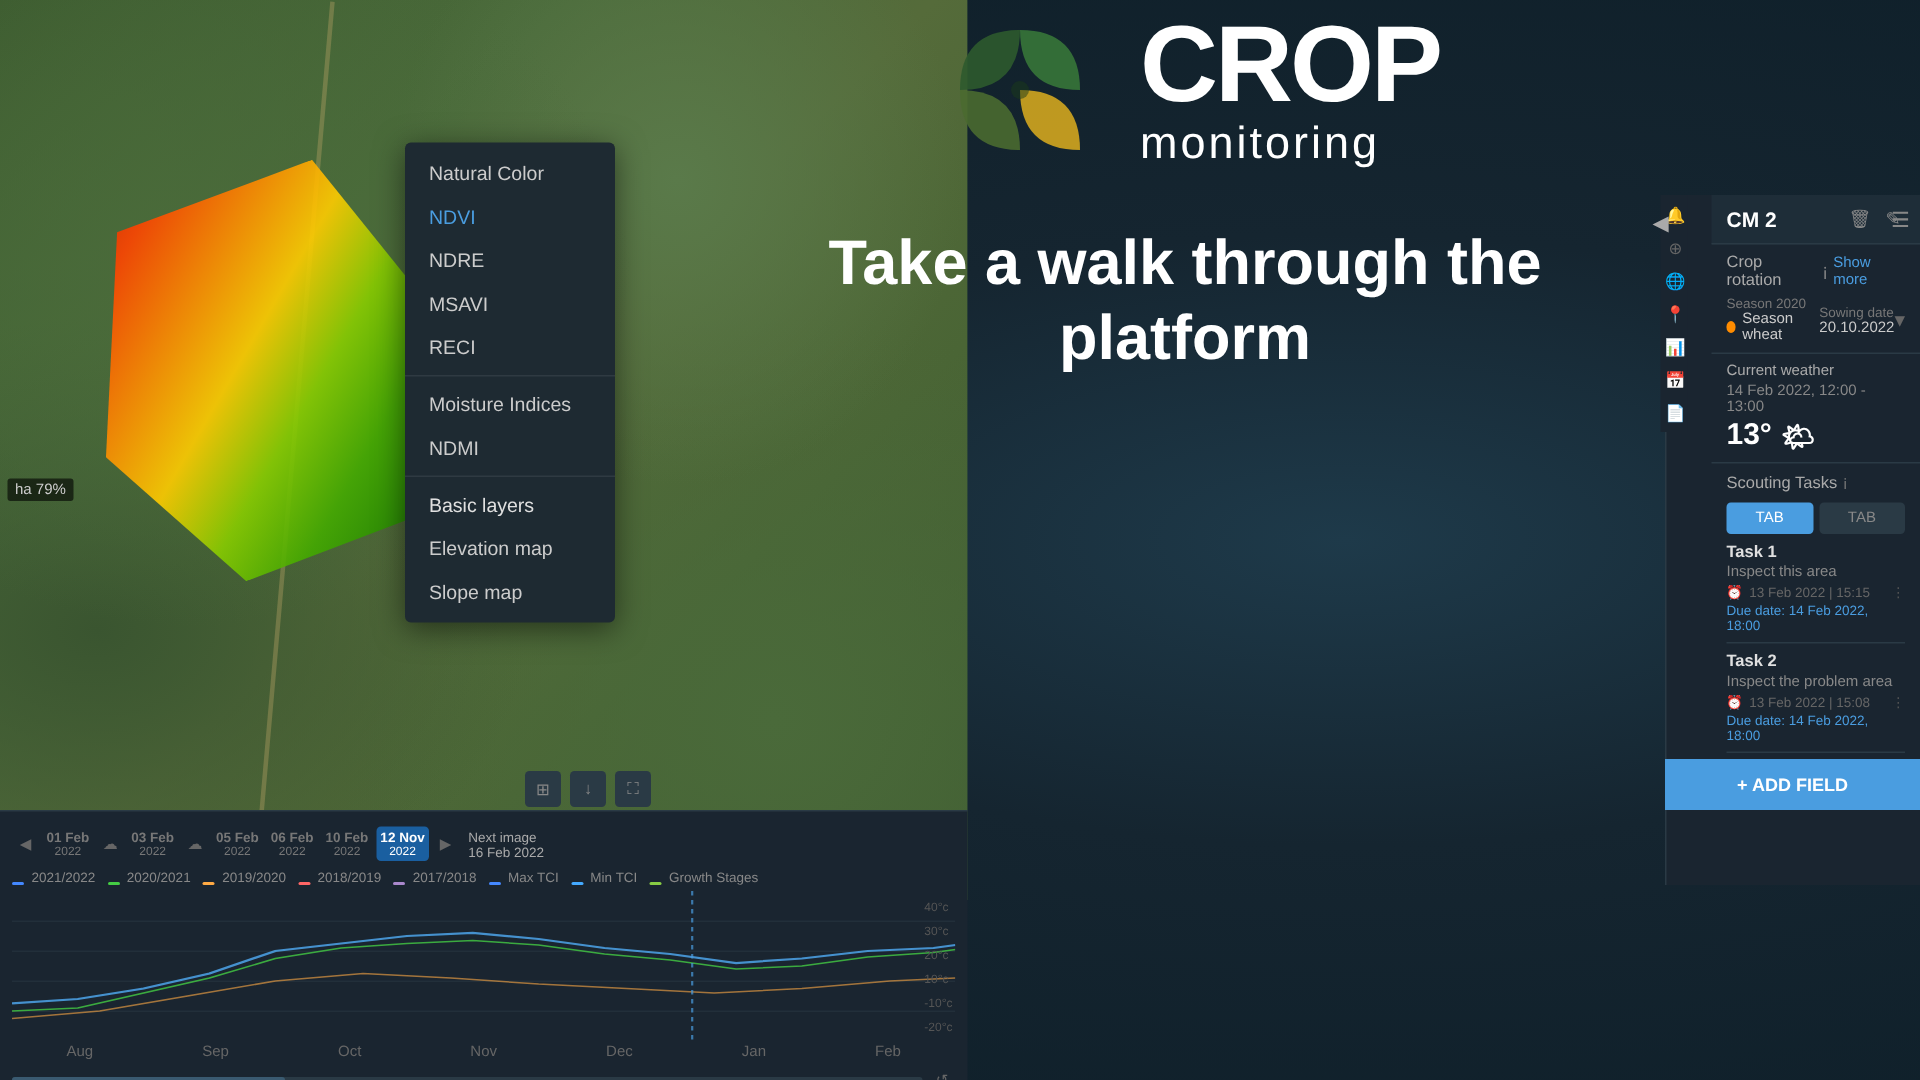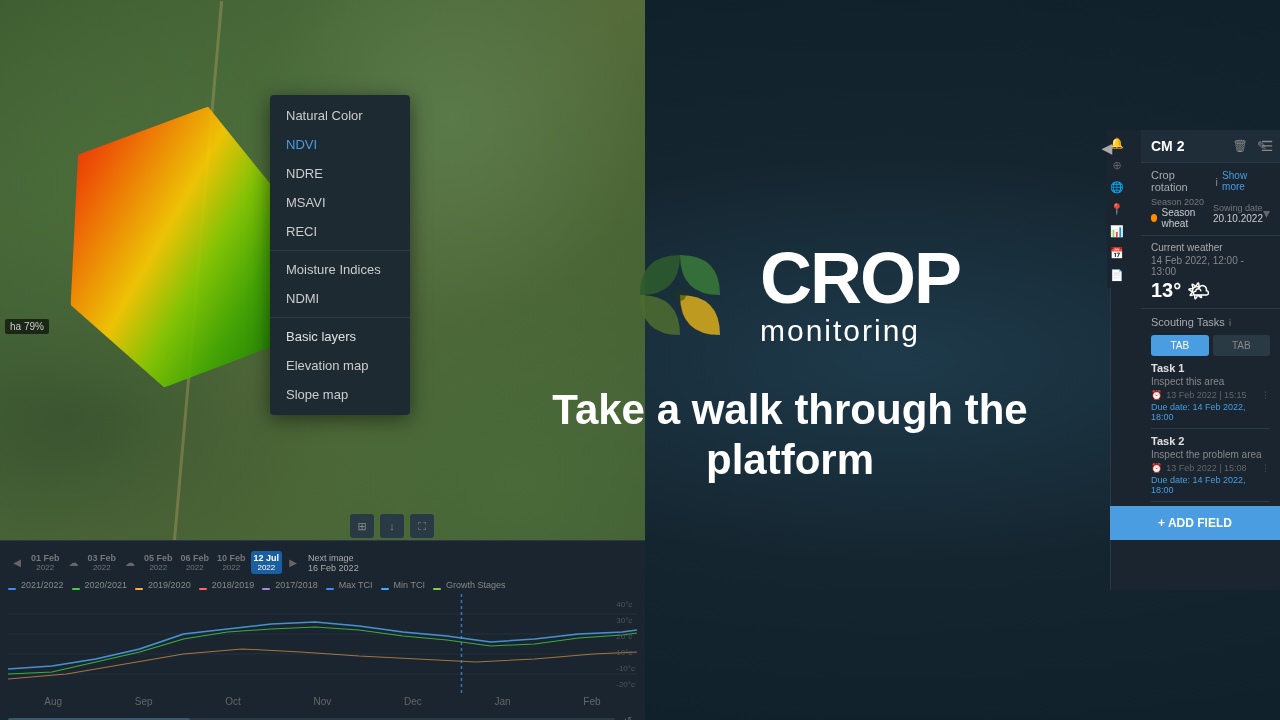--- a/index.html
+++ b/index.html
@@ -425,21 +425,20 @@
     
     .branding-section {
       position: absolute;
       right: 170px;
       top: 0;
       width: 640px;
       height: 720px;
       display: flex;
       flex-direction: column;
       align-items: center;
-      justify-content: center;
       z-index: 2;
     }
 
     .logo-area {
       display: flex;
       align-items: center;
       gap: 20px;
       margin-bottom: 30px;
     }
 
@@ -693,21 +692,21 @@
     </div>
     <div class="tl-date">
       <span class="day">06 Feb</span>
       <span class="year">2022</span>
     </div>
     <div class="tl-date">
       <span class="day">10 Feb</span>
       <span class="year">2022</span>
     </div>
     <div class="tl-date active">
-      <span class="day">12 Jul</span>
+      <span class="day">12 Nov</span>
       <span class="year">2022</span>
     </div>
     <div class="tl-icon">▶</div>
     <span class="next-image-label">Next image<br>16 Feb 2022</span>
   </div>
 
   <div class="chart-legend">
     <div class="legend-item">
       <div class="legend-dot" style="background:#4488ff"></div>
       <span style="font-size:9px;color:#888">2021/2022</span>

